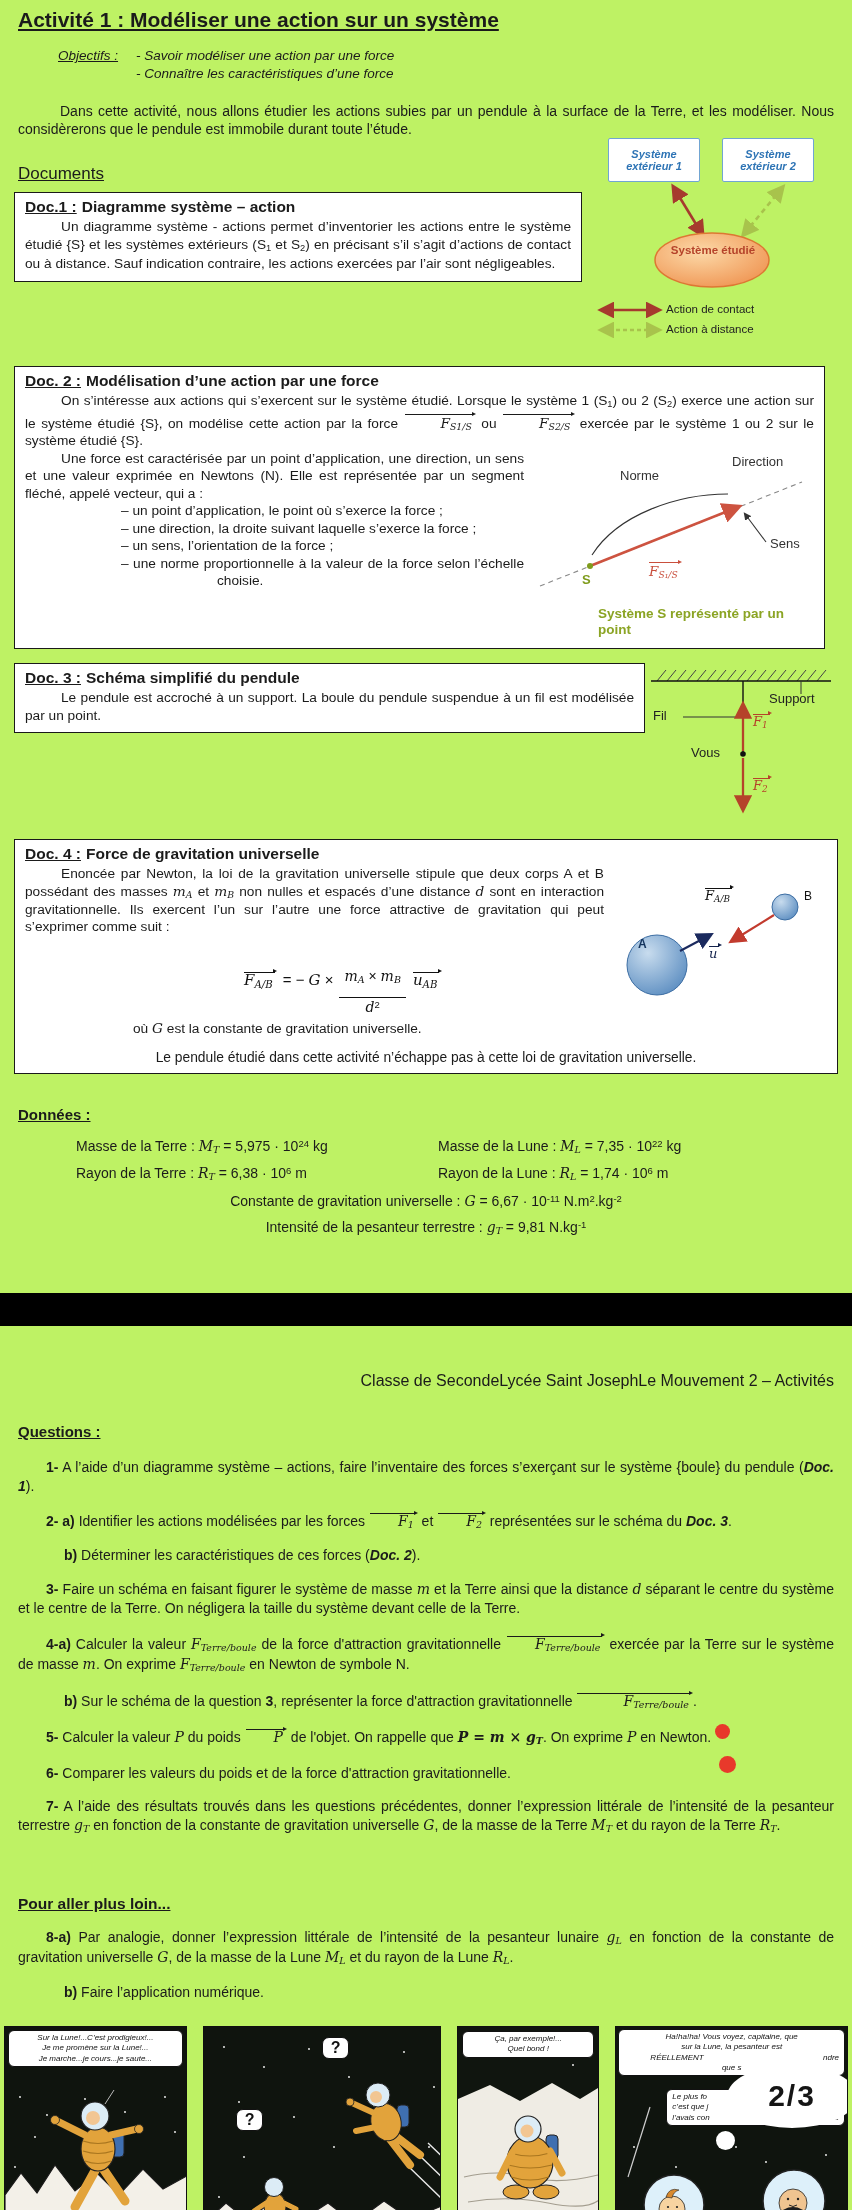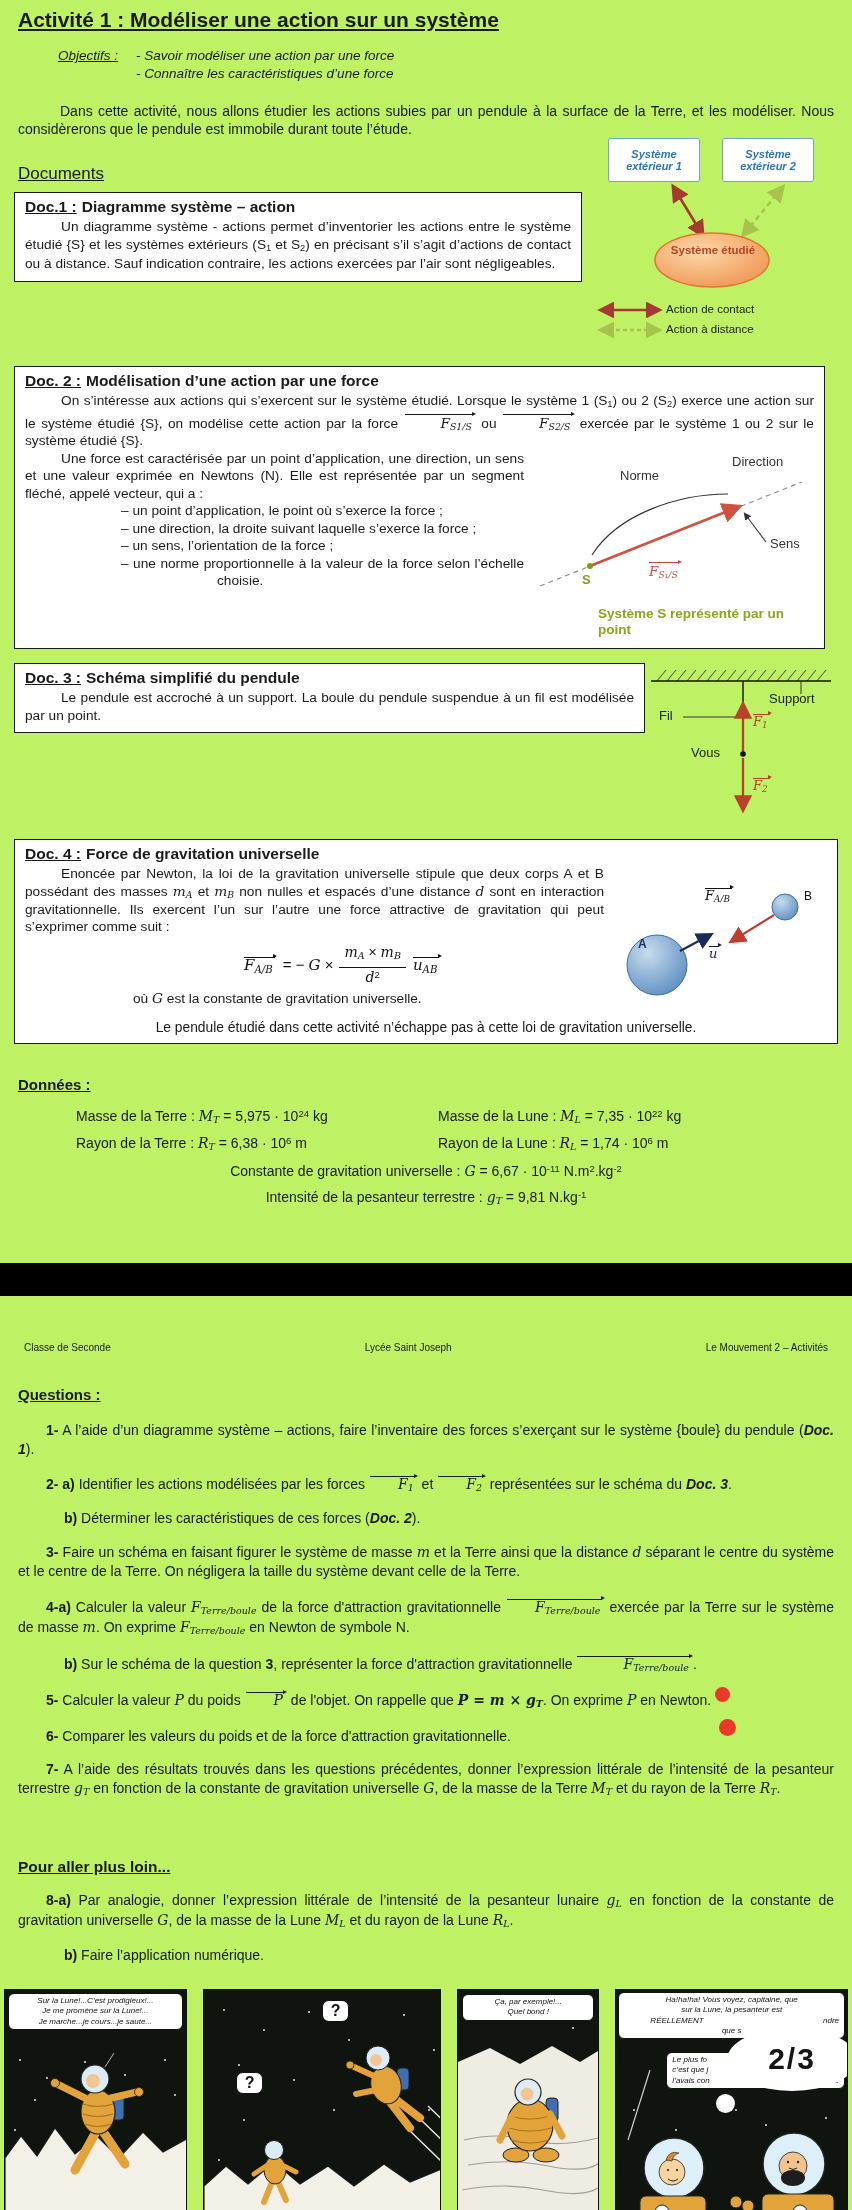--- a/index.html
+++ b/index.html
@@ -53,37 +53,37 @@
   .doc3-box{width:645px;}
   .d3{width:205px;height:168px;position:relative;flex-shrink:0;margin-top:-4px;margin-left:-12px;}
   .d3-lab{position:absolute;font-size:13px;color:#222;}
   .pend-f{color:#b5432a;font-size:13px;}
 
   .doc4-box{margin:12px 14px 0;overflow:hidden;}
   .d4{float:right;width:215px;height:140px;position:relative;margin:12px 0 0 8px;}
   .d4-lab{position:absolute;font-size:12px;}
   .formula{display:flex;align-items:center;margin:8px 0 2px 218px;font-size:15px;gap:6px;color:#111;}
   .frac{display:inline-flex;flex-direction:column;align-items:center;font-size:14px;}
-  .frac .num{padding:0 5px 6px;border-bottom:1.3px solid #111;}
+  .frac .num{padding:0 5px 12px;border-bottom:1.3px solid #111;margin-top:24px;}
   .frac .den{padding-top:1px;}
   .where{font-size:13.7px;margin:4px 0 0 108px;}
   .doc4-note{clear:both;text-align:center;font-size:13.8px;margin-top:13px;}
 
   .donnees{margin:22px 18px 0;}
   .h-small{font-size:15px;font-weight:bold;text-decoration:underline;margin-top:32px;}
   .don-rows{margin-top:14px;font-size:14px;line-height:1.3;}
   .don-row{display:flex;margin-top:7px;}
   .don-row .c1{width:50%;padding-left:58px;box-sizing:border-box;}
   .don-row .c2{padding-left:12px;}
   .don-center{text-align:center;margin-top:8px;}
 
   .black-bar{height:33px;background:#000;margin-top:56px;width:852px;}
 
   
-  .p2-header{display:flex;justify-content:space-between;margin:46px 24px 0;font-size:10px;}
+  .p2-header{display:flex;justify-content:flex-end;margin:46px 18px 0;font-size:16px;}
   .questions{margin:26px 18px 0;font-size:14px;line-height:1.35;}
   .q{margin-top:15px;text-align:justify;text-indent:28px;}
   .qb{margin-top:15px;text-align:justify;text-indent:46px;}
   .q5-wrap{position:relative;}
   .red-dot{position:absolute;border-radius:50%;background:#e8392b;}
   .dot1{width:15px;height:15px;right:104px;top:-2px;}
   .dot2{width:17px;height:17px;right:98px;top:30px;}
   .h-further{margin:58px 18px 0;font-size:15.5px;font-weight:bold;text-decoration:underline;}
 
   
@@ -223,21 +223,21 @@
         </defs>
         <path d="M24,22 l9,-11 M34,22 l9,-11 M44,22 l9,-11 M54,22 l9,-11 M64,22 l9,-11 M74,22 l9,-11 M84,22 l9,-11 M94,22 l9,-11 M104,22 l9,-11 M114,22 l9,-11 M124,22 l9,-11 M134,22 l9,-11 M144,22 l9,-11 M154,22 l9,-11 M164,22 l9,-11 M174,22 l9,-11 M184,22 l9,-11" stroke="#444" stroke-width="1"></path>
         <line x1="18" y1="22" x2="198" y2="22" stroke="#111" stroke-width="1.6"></line>
         <line x1="110" y1="22" x2="110" y2="93" stroke="#111" stroke-width="1.4"></line>
         <line x1="50" y1="58" x2="108" y2="58" stroke="#333" stroke-width="1"></line>
         <line x1="168" y1="22" x2="168" y2="35" stroke="#333" stroke-width="1"></line>
         <circle cx="110" cy="95" r="2.8" fill="#111"></circle>
         <line x1="110" y1="92" x2="110" y2="46" stroke="#b5432a" stroke-width="2.3" marker-end="url(#mp)"></line>
         <line x1="110" y1="99" x2="110" y2="150" stroke="#b5432a" stroke-width="2.3" marker-end="url(#mp)"></line>
       </svg>
-      <div class="d3-lab" style="left:26px;top:49px;">Fil</div>
+      <div class="d3-lab" style="left:20px;top:49px;">Fil</div>
       <div class="d3-lab" style="left:136px;top:32px;text-align:right;">Support</div>
       <div class="d3-lab" style="left:58px;top:86px;">Vous</div>
       <div class="d3-lab pend-f" style="left:119px;top:52px;"><span class="vec">F<sub>1</sub></span></div>
       <div class="d3-lab pend-f" style="left:119px;top:116px;"><span class="vec">F<sub>2</sub></span></div>
     </div>
   </div>
 
   
   <div class="docbox doc4-box">
     <div class="doc-head">

